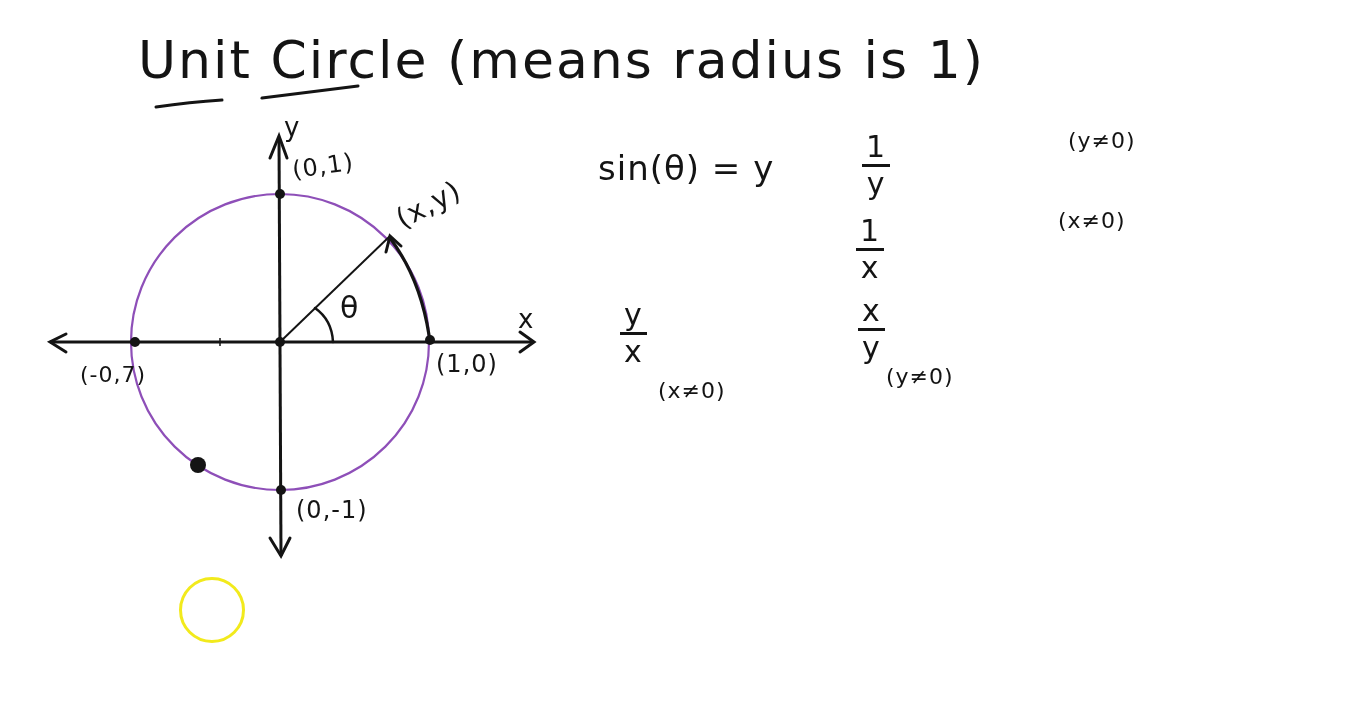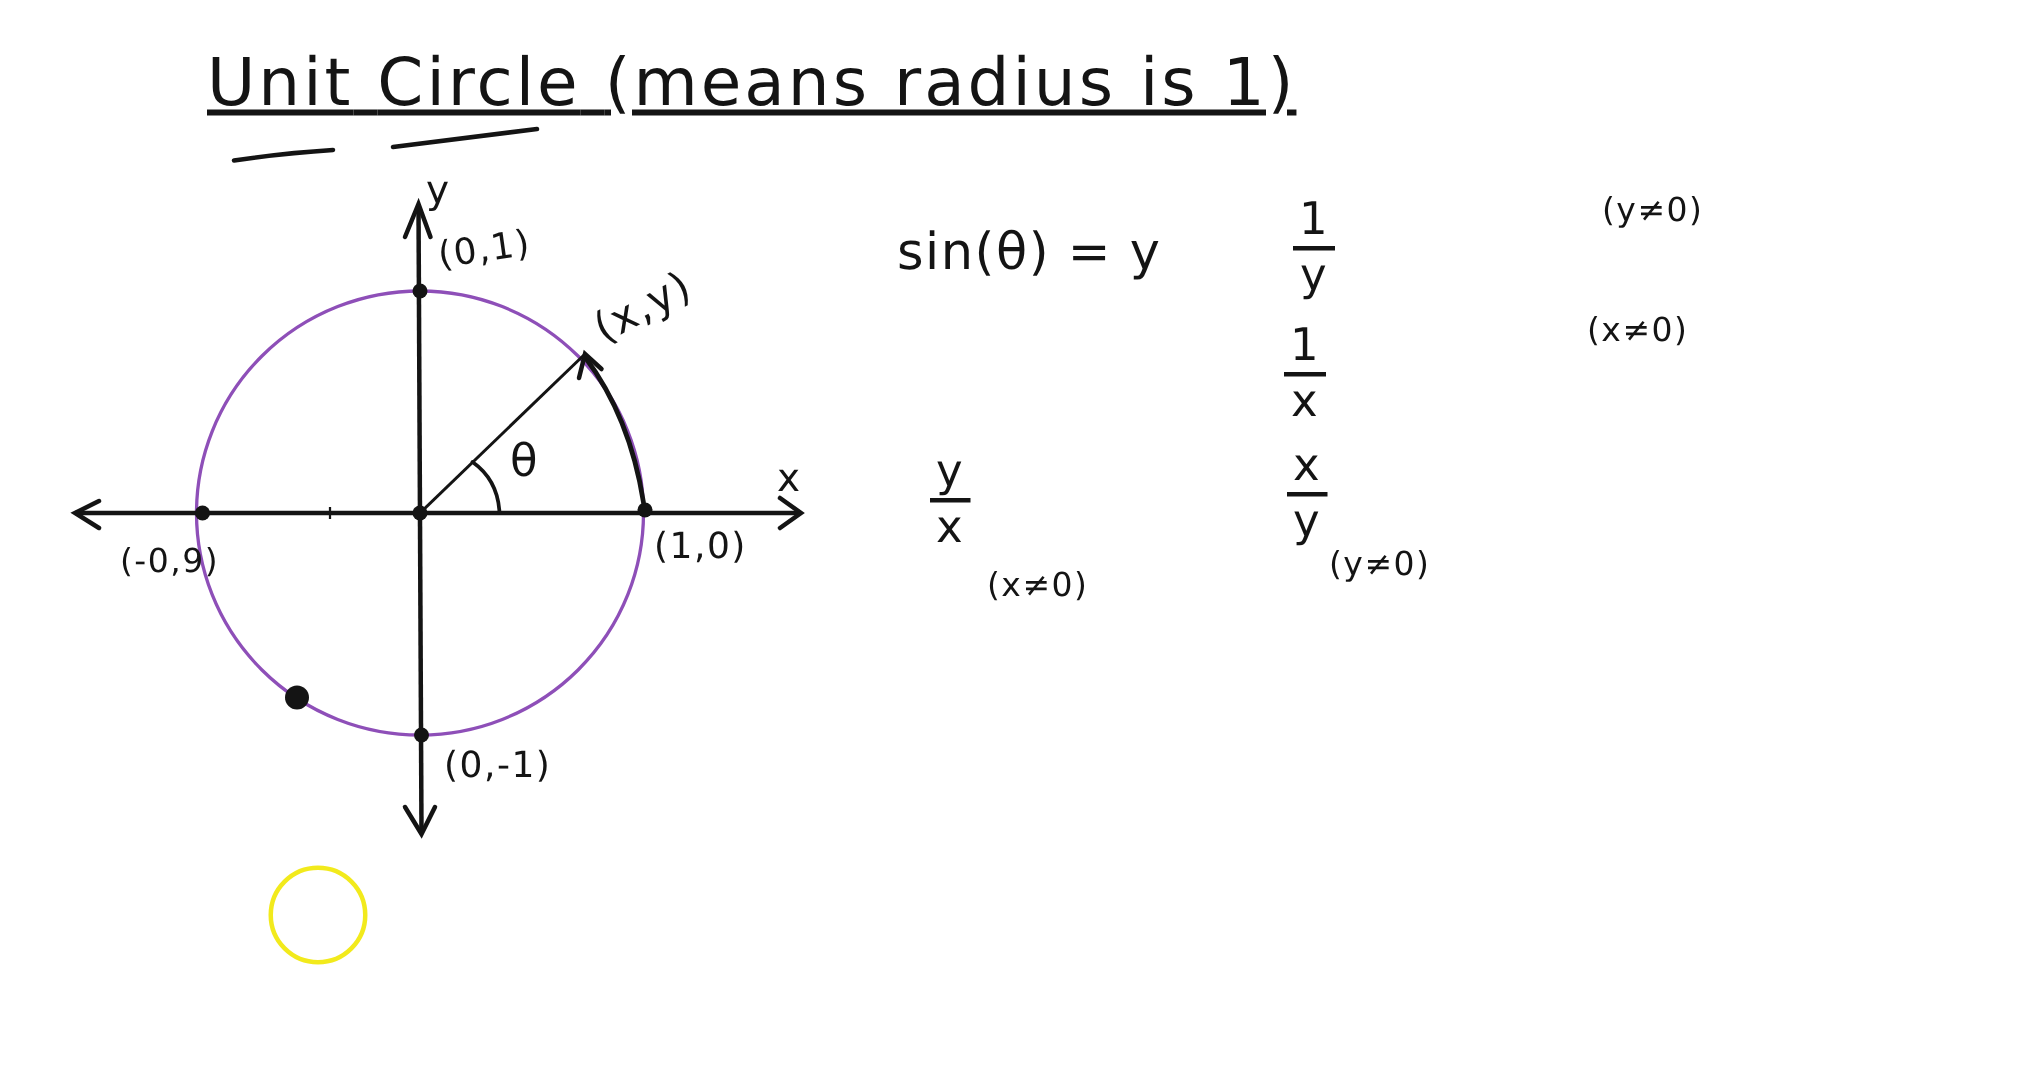--- a/index.html
+++ b/index.html
@@ -1,21 +1,21 @@
 <!DOCTYPE html>
 <html><head>
   <meta charset="utf-8">
   <style>
     html, body { margin: 0; padding: 0; background: #ffffff; }
     body { width: 1356px; height: 728px; position: relative; overflow: hidden;
            font-family: "DejaVu Sans", sans-serif; color: #111; }
     .canvas { position: absolute; left: 0; top: 0; width: 1356px; height: 728px; }
     .hw { position: absolute; font-family: "DejaVu Sans", sans-serif; color: #141414;
           white-space: nowrap; letter-spacing: 1px; }
-    .title { left: 138px; top: 30px; font-size: 44px; font-weight: 400; letter-spacing: 2px; text-decoration: underline; }
+    .title { left: 138px; top: 30px; font-size: 52px; font-weight: 400; letter-spacing: 2px; }
     .title .u { position: relative; }
     .lbl { font-size: 24px; }
     .eq { font-size: 34px; }
     .cond { font-size: 22px; }
     .frac { display: inline-flex; flex-direction: column; align-items: center; vertical-align: middle;
             font-size: 30px; line-height: 1; margin-left: 6px; }
     .frac .num { padding: 0 4px 2px; border-bottom: 3px solid #141414; }
     .frac .den { padding-top: 2px; }
     .cursor-ring { position: absolute; left: 179px; top: 577px; width: 66px; height: 66px;
                    border: 3px solid #f2ea1c; border-radius: 50%; box-sizing: border-box; }
@@ -60,21 +60,21 @@
     <circle cx="281" cy="490" r="5" fill="#141414"></circle>
     <circle cx="280" cy="342" r="5" fill="#141414"></circle>
     <circle cx="198" cy="465" r="8" fill="#141414"></circle>
 
   </svg>
 
   <div class="hw lbl" style="left:284px;top:112px;font-size:26px;">y</div>
   <div class="hw lbl" style="left:518px;top:304px;font-size:26px;">x</div>
   <div class="hw lbl" style="left:292px;top:152px;transform:rotate(-8deg);">(0,1)</div>
   <div class="hw lbl" style="left:436px;top:350px;">(1,0)</div>
-  <div class="hw lbl" style="left:80px;top:362px;font-size:22px;">(-0,9)</div>
+  <div class="hw lbl" style="left:80px;top:362px;font-size:22px;">(-0,7)</div>
   <div class="hw lbl" style="left:296px;top:496px;">(0,-1)</div>
   <div class="hw lbl" style="left:394px;top:188px;font-size:28px;transform:rotate(-28deg);">(x,y)</div>
   <div class="hw lbl" style="left:340px;top:290px;font-size:30px;">θ</div>
 
   <div class="hw eq" style="left:598px;top:148px;">
     <span>sin(θ) = y</span>
   </div>
   <div class="hw eq" style="left:614px;top:300px;">
     <span class="frac">
       <span class="num">y</span>

